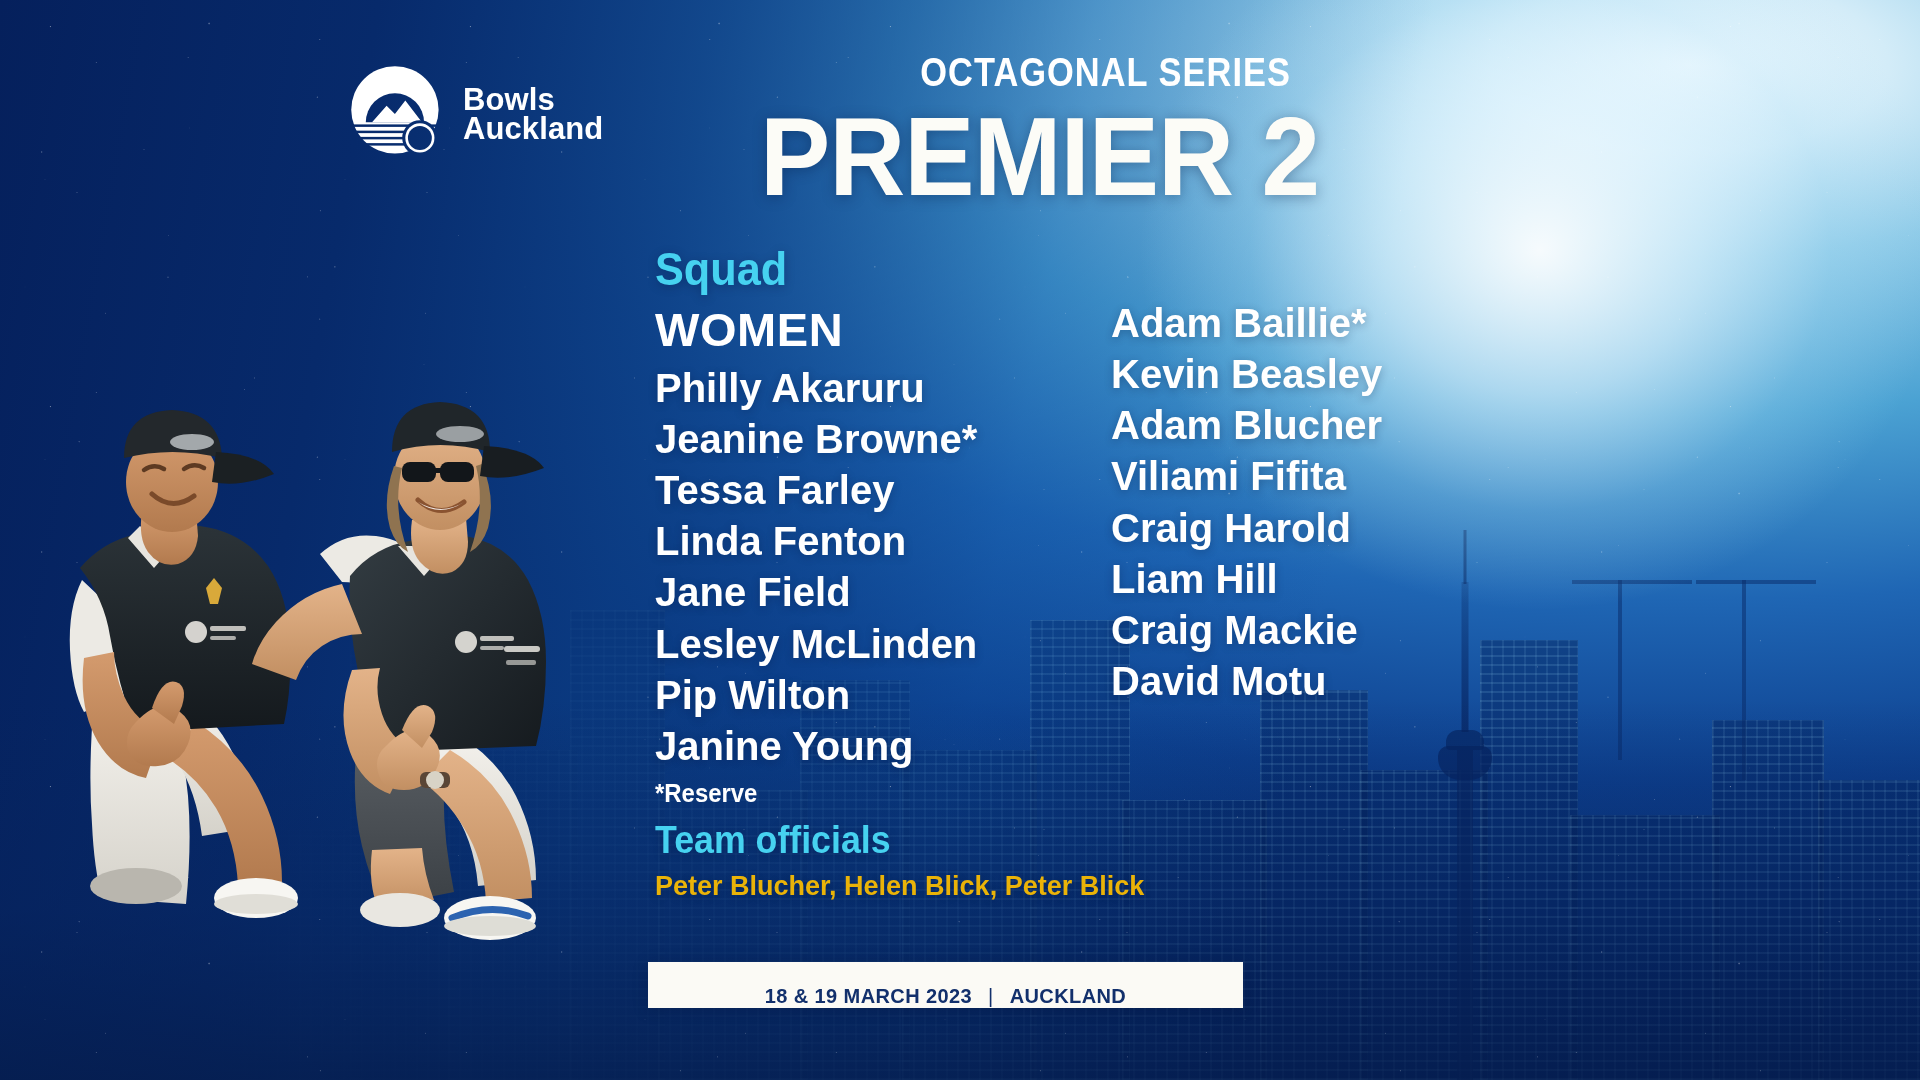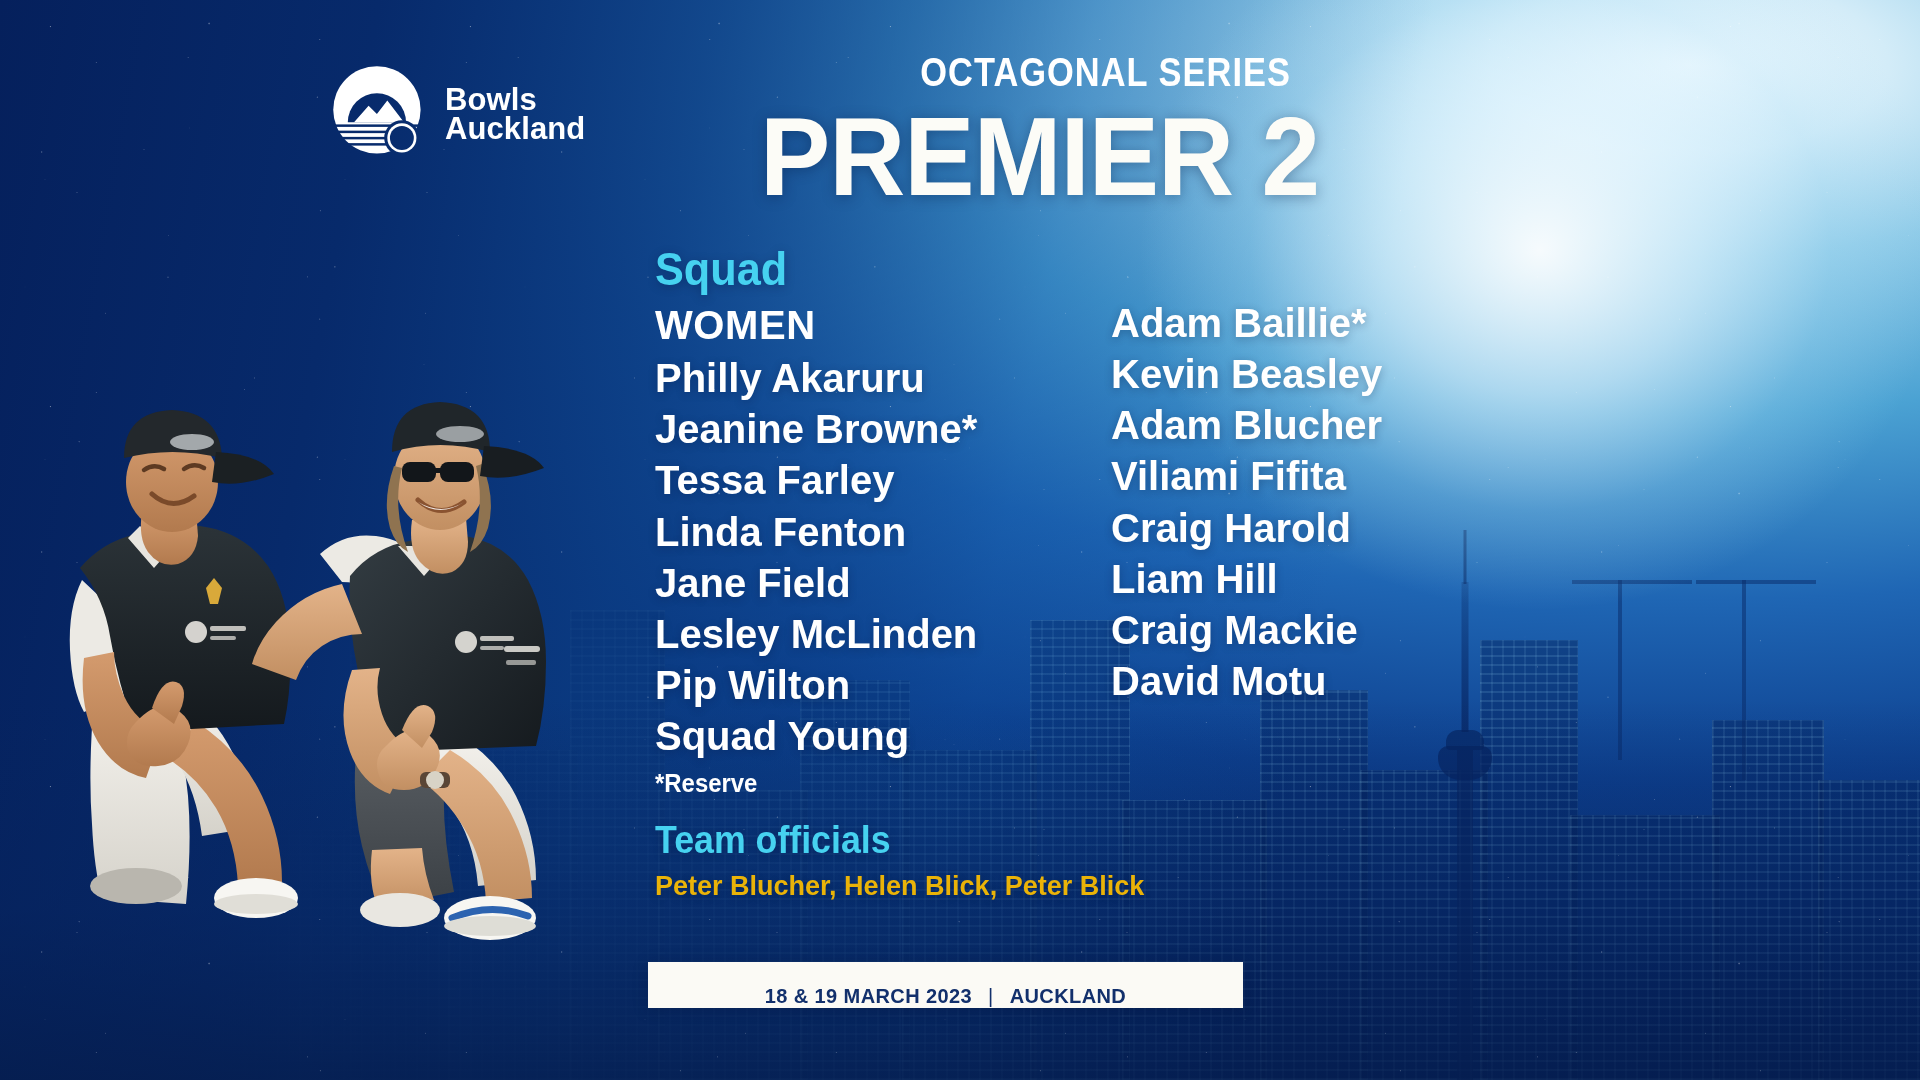--- a/index.html
+++ b/index.html
@@ -98,21 +98,21 @@
       radial-gradient(1.1px 1.1px at 58% 76%, rgba(255,255,255,.45), transparent 60%);
     background-size: 420px 380px, 370px 330px, 510px 470px, 330px 410px,
                      460px 360px, 390px 440px, 520px 400px, 350px 370px,
                      480px 420px, 300px 340px, 540px 460px, 410px 390px,
                      360px 430px, 500px 350px, 440px 480px, 320px 360px,
                      470px 410px, 380px 450px, 530px 380px, 340px 420px,
                      280px 300px, 260px 320px, 300px 280px, 290px 310px;
   }
 
   
-  .logo{ position:absolute; left:327px; top:62px; display:flex; align-items:center; gap:14px; }
+  .logo{ position:absolute; left:345px; top:62px; display:flex; align-items:center; gap:14px; }
   .logo-mark{ width:104px; height:104px; flex:0 0 104px; }
   .logo-text{ color:#ffffff; line-height:.94; font-weight:700; font-size:31px; letter-spacing:.1px; }
   .logo-text span{ display:block; }
 
   
   .titles{ position:absolute; left:640px; top:50px; width:700px; text-align:right; }
   .kicker{
     color:#ffffff; font-weight:700; font-size:40px; letter-spacing:1.2px;
     transform:scaleX(.86); transform-origin:center; white-space:nowrap;
   }
@@ -126,21 +126,21 @@
   
   .squad{ position:absolute; left:655px; top:245px; width:860px; }
   .squad-heading{
     color:#46d2f0; font-weight:700; font-size:46px; line-height:1.06;
     transform:scaleX(.94); transform-origin:left center;
     text-shadow:0 2px 10px rgba(3,24,64,.35);
   }
   .cols{ display:flex; gap:56px; margin-top:4px; }
   .col{ width:400px; }
   .col-head{
-    color:#ffffff; font-weight:700; font-size:40px; letter-spacing:.6px;
+    color:#ffffff; font-weight:700; font-size:47px; letter-spacing:.6px;
     line-height:1.38; white-space:nowrap;
   }
   .name{
     color:#ffffff; font-weight:700; font-size:40px; line-height:1.28;
     white-space:nowrap; text-shadow:0 2px 9px rgba(3,24,64,.3);
   }
   .reserve{
     color:#ffffff; font-weight:700; font-size:26px; margin-top:6px;
     transform:scaleX(.92); transform-origin:left center;
   }
@@ -392,21 +392,21 @@
 
       <div class="col">
         <div class="col-head">WOMEN</div>
         <div class="name">Philly Akaruru</div>
         <div class="name">Jeanine Browne*</div>
         <div class="name">Tessa Farley</div>
         <div class="name">Linda Fenton</div>
         <div class="name">Jane Field</div>
         <div class="name">Lesley McLinden</div>
         <div class="name">Pip Wilton</div>
-        <div class="name">Squad Young</div>
+        <div class="name">Janine Young</div>
         <div class="reserve">*Reserve</div>
       </div>
 
       <div class="col">
         <div class="name">Adam Baillie*</div>
         <div class="name">Kevin Beasley</div>
         <div class="name">Adam Blucher</div>
         <div class="name">Viliami Fifita</div>
         <div class="name">Craig Harold</div>
         <div class="name">Liam Hill</div>

